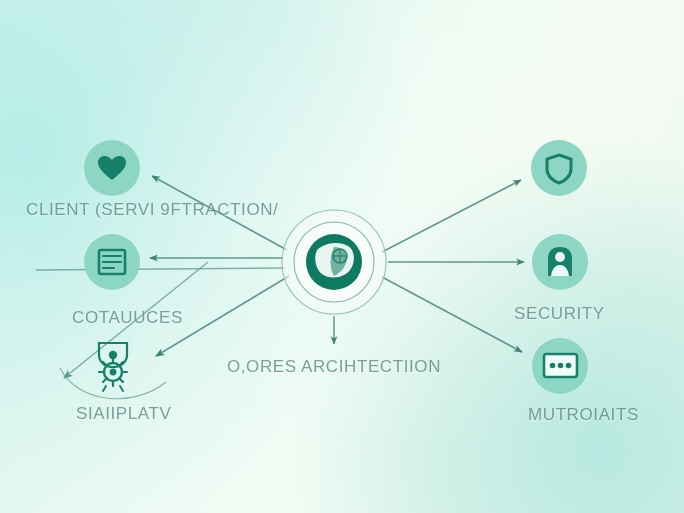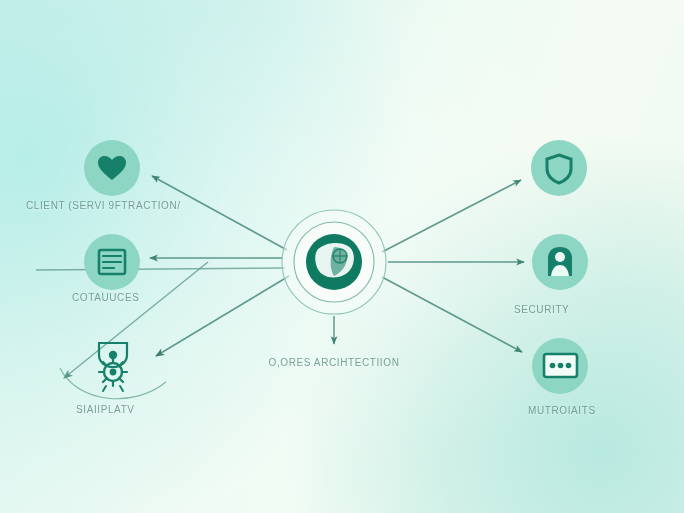--- a/index.html
+++ b/index.html
@@ -19,21 +19,21 @@
   }
   #stage::after{
     content:"";position:absolute;inset:0;pointer-events:none;
     background:radial-gradient(ellipse at 50% 45%, rgba(255,255,255,.28) 0%, rgba(255,255,255,0) 62%);
   }
   svg.layer{position:absolute;left:0;top:0;width:684px;height:513px;}
   #edges{z-index:1;}
   #nodes{z-index:2;}
   .label{
     position:absolute;z-index:3;
-    font-size:10px;letter-spacing:.6px;
+    font-size:17px;letter-spacing:.6px;
     color:#5d8d84;white-space:nowrap;
     text-transform:uppercase;
     text-shadow:0 1px 2px rgba(255,255,255,.75);
   }
   .label.lt{text-align:left;}
   .label.ct{text-align:right;transform:translateX(-50%);}
   .blurry{opacity:.82;filter:blur(.25px);}
 </style>
 </head>
 <body>
@@ -134,21 +134,21 @@
         <rect x="544" y="354" width="33" height="23" rx="2.5" fill="#f1fbf7" stroke="#17806a" stroke-width="2.6"></rect>
         <circle cx="552.5" cy="365.5" r="2.8" fill="#17806a"></circle>
         <circle cx="560.5" cy="365.5" r="2.8" fill="#17806a"></circle>
         <circle cx="568.5" cy="365.5" r="2.8" fill="#17806a"></circle>
       </g>
     </g>
   </svg>
 
   <div class="label lt blurry" style="left:26px;top:200px;">CLIENT (SERVI 9FTRACTION/</div>
 
-  <div class="label lt blurry" style="left:72px;top:292px;">COTAUUCES</div>
+  <div class="label lt blurry" style="left:72px;top:308px;">COTAUUCES</div>
 
   <div class="label lt blurry" style="left:76px;top:404px;text-align:center;">SIAIIPLATV</div>
 
 
   <div class="label lt blurry" style="left:514px;top:304px;">SECURITY</div>
 
   <div class="label lt blurry" style="left:528px;top:405px;">MUTROIAITS</div>
 
   <div class="label ct blurry" style="left:334px;top:357px;">O,ORES ARCIHTECTIION</div>
 

